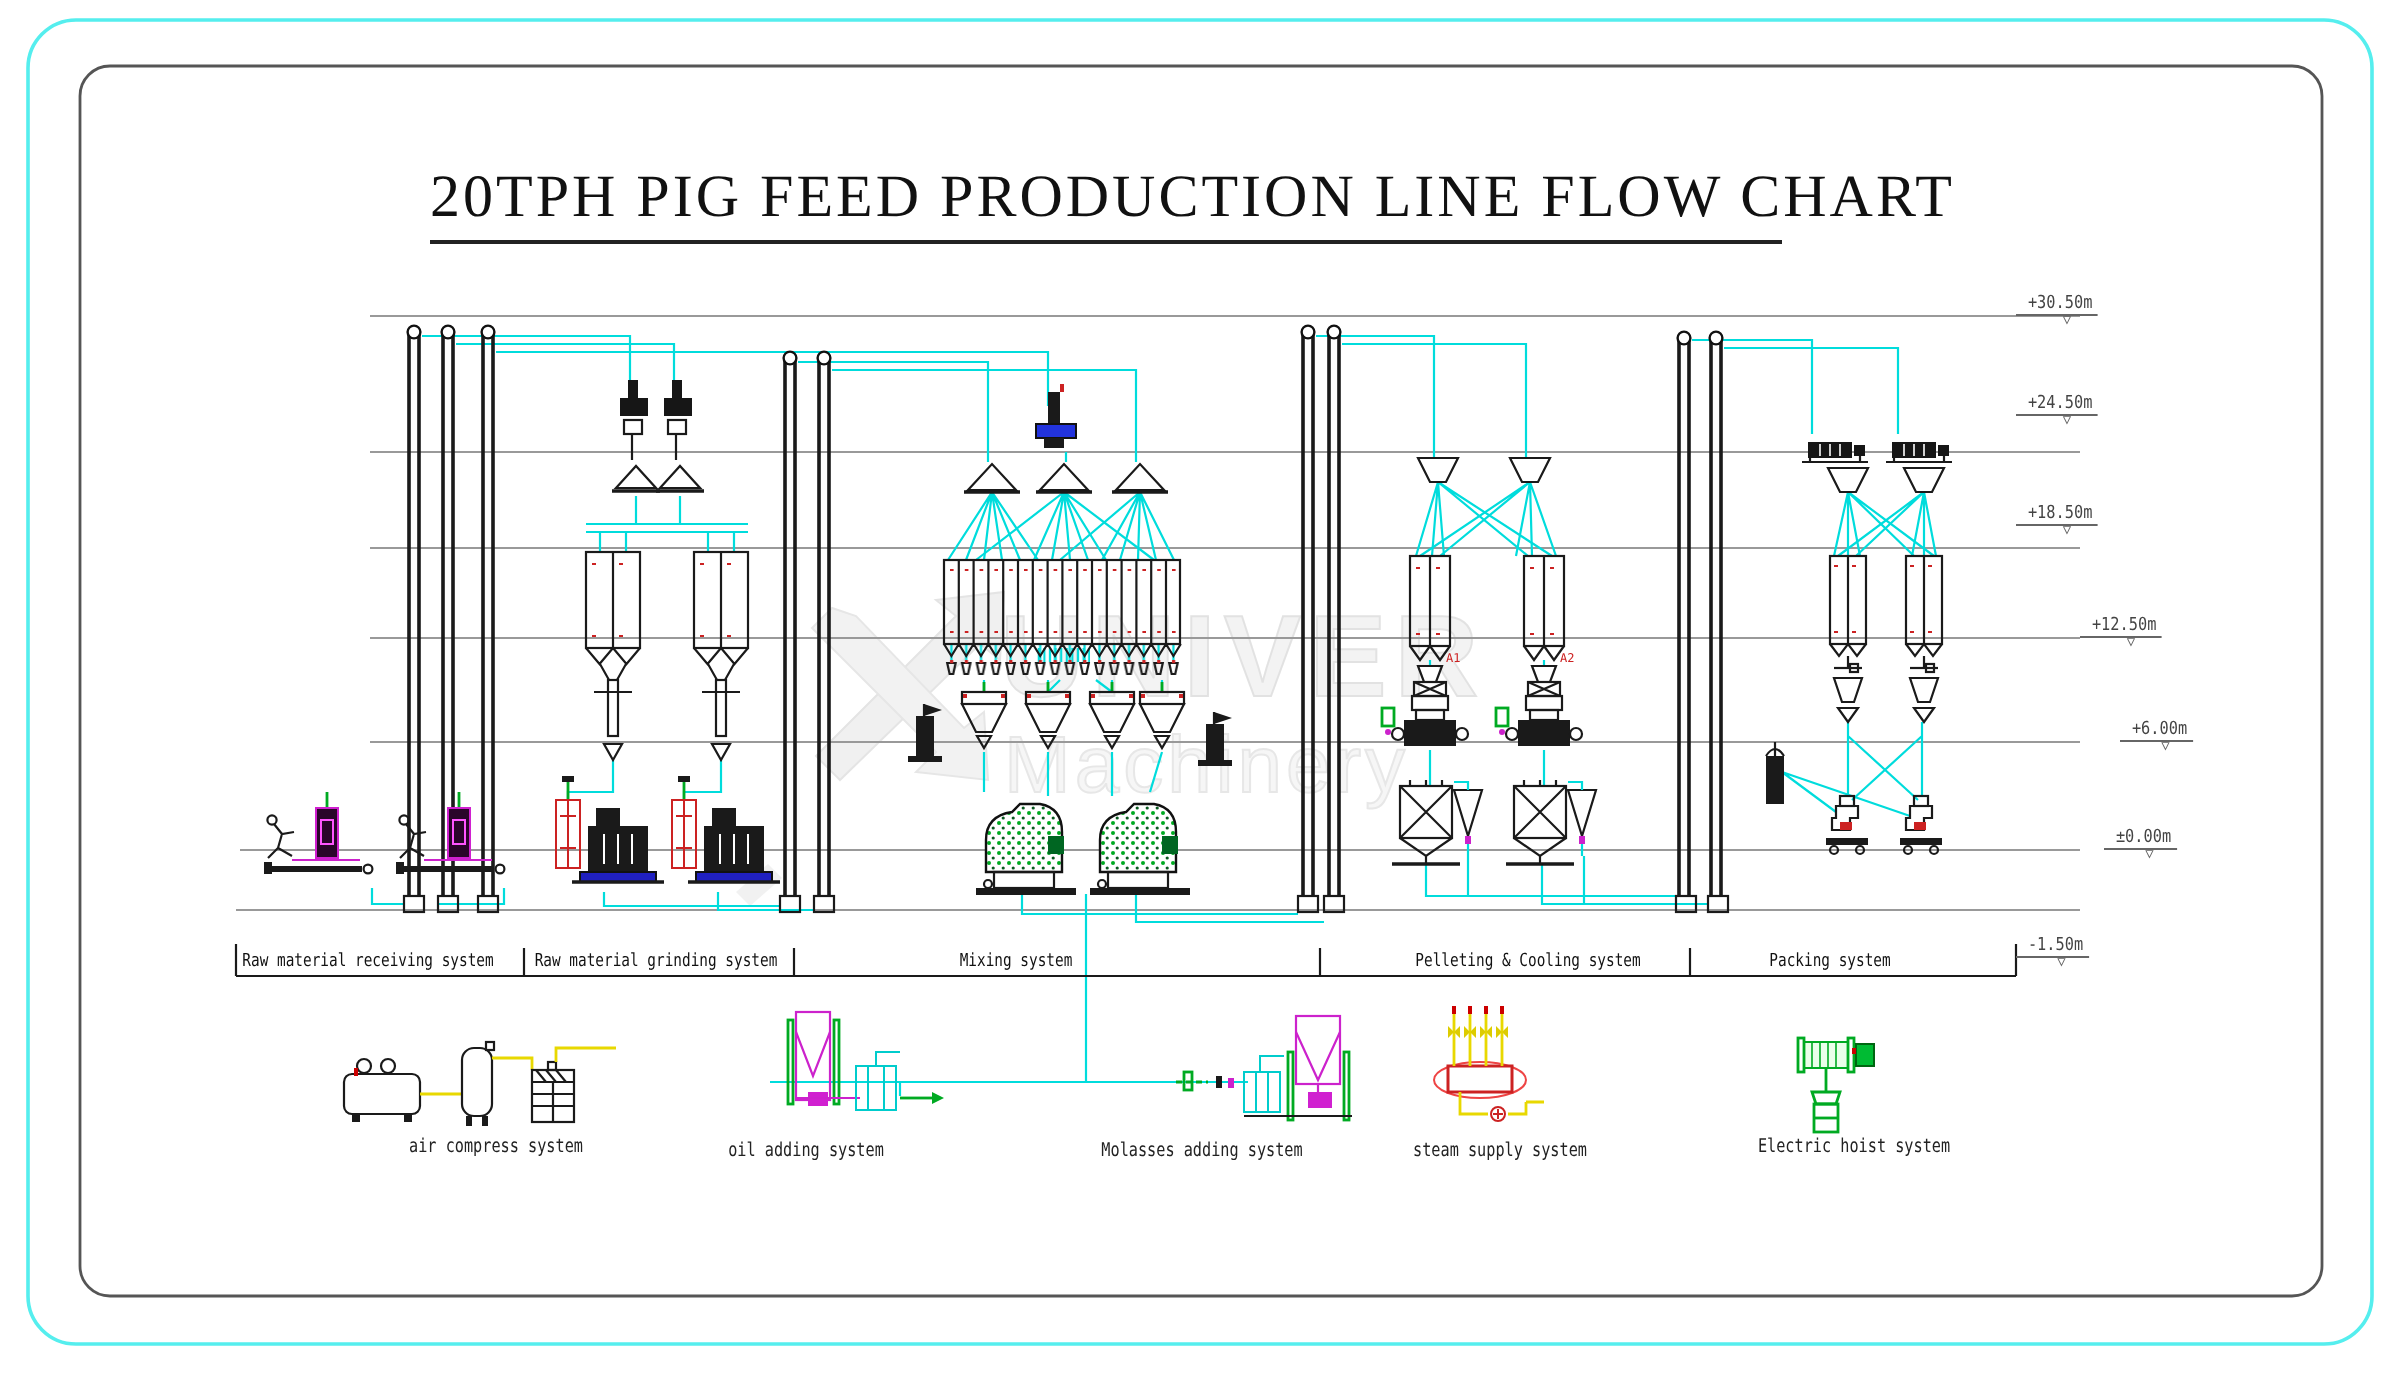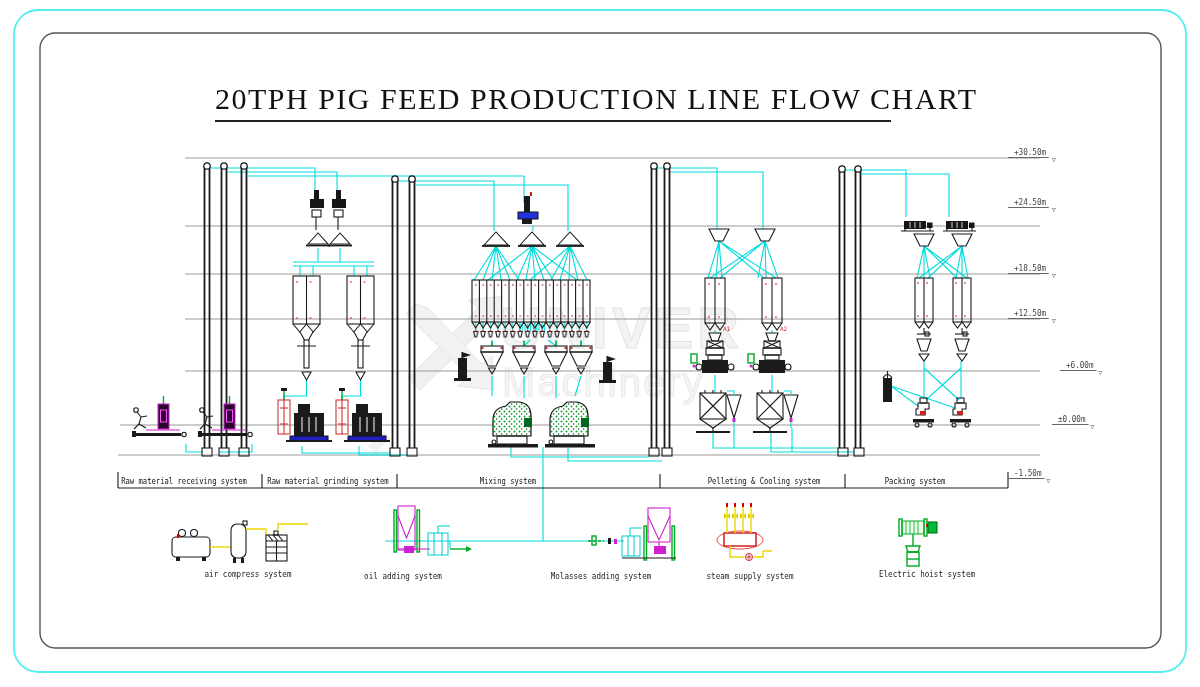--- a/index.html
+++ b/index.html
@@ -2,21 +2,21 @@
 <html><head>
 <meta charset="utf-8">
 <style>
   html,body{margin:0;padding:0;background:#fff;}
   .canvas{position:relative;width:1200px;height:687px;background:#fff;overflow:hidden;
           font-family:"DejaVu Sans Mono",monospace;}
   svg{position:absolute;left:0;top:0;}
   .title{position:absolute;left:215px;top:82px;width:676px;
          font-family:"Liberation Serif",serif;font-size:30px;letter-spacing:1.5px;
          color:#111;border-bottom:2px solid #222;padding-bottom:4px;white-space:nowrap;}
-  .elev{position:absolute;display:flex;flex-direction:column;align-items:flex-end;
+  .elev{position:absolute;display:flex;flex-direction:column;align-items:center;
         font-size:9px;color:#444;line-height:10px;}
   .elev .etxt{border-bottom:1px solid #666;padding:0 3px 0 7px;transform:scaleX(.85);transform-origin:left;}
   .elev .etri{font-size:7px;line-height:5px;margin-left:3px;color:#666;}
   .sec{position:absolute;transform:translateX(-50%) scaleX(.8);font-size:9px;color:#111;white-space:nowrap;}
   .aux{position:absolute;transform:translateX(-50%) scaleX(.8);font-size:9.5px;color:#222;white-space:nowrap;}
   
   .cy{stroke:#00dcdc;fill:none;stroke-width:1.1;}
   .blk{stroke:#1a1a1a;fill:none;stroke-width:1.1;}
   .blk2{stroke:#1a1a1a;fill:none;stroke-width:1.8;}
   .blkf{fill:#1a1a1a;stroke:none;}
@@ -445,25 +445,25 @@
 <div class="title">20TPH PIG FEED PRODUCTION LINE FLOW CHART</div>
 
 <div class="elev" style="left:1008px;top:147px">
       <span class="etxt">+30.50m</span>
       <span class="etri">▽</span>
     </div>
 <div class="elev" style="left:1008px;top:197px">
       <span class="etxt">+24.50m</span>
       <span class="etri">▽</span>
     </div>
-<div class="elev" style="left:1008px;top:263px">
+<div class="elev" style="left:1008px;top:252px">
       <span class="etxt">+18.50m</span>
       <span class="etri">▽</span>
     </div>
-<div class="elev" style="left:1008px;top:308px">
+<div class="elev" style="left:1040px;top:308px">
       <span class="etxt">+12.50m</span>
       <span class="etri">▽</span>
     </div>
 <div class="elev" style="left:1060px;top:360px">
       <span class="etxt">+6.00m</span>
       <span class="etri">▽</span>
     </div>
 <div class="elev" style="left:1052px;top:414px">
       <span class="etxt">±0.00m</span>
       <span class="etri">▽</span>

